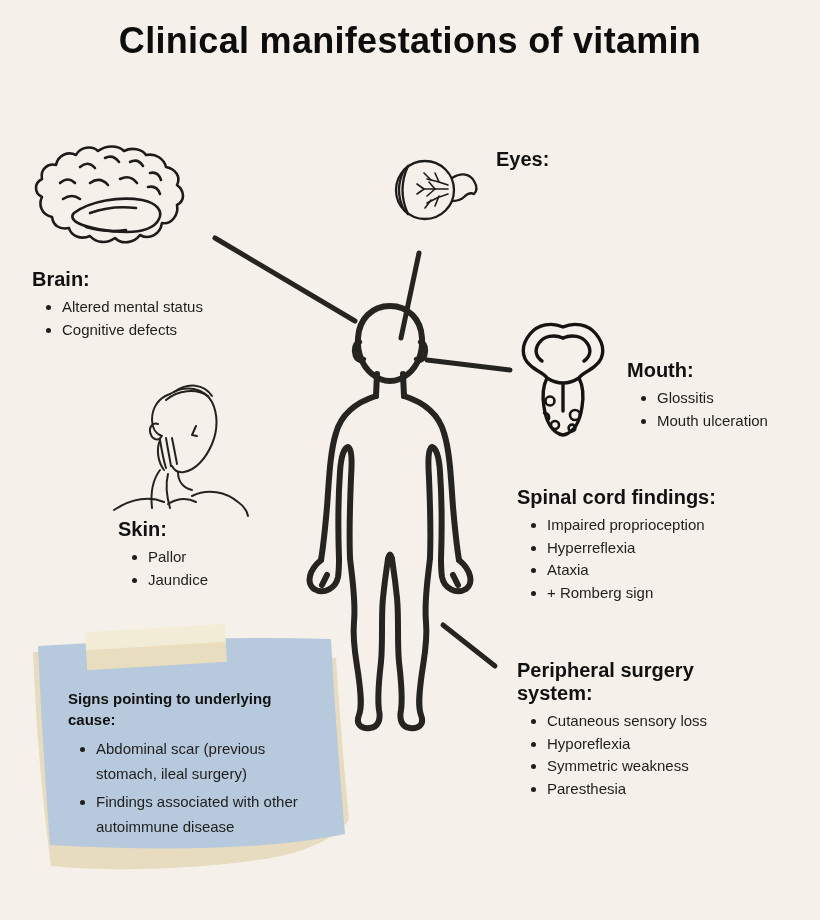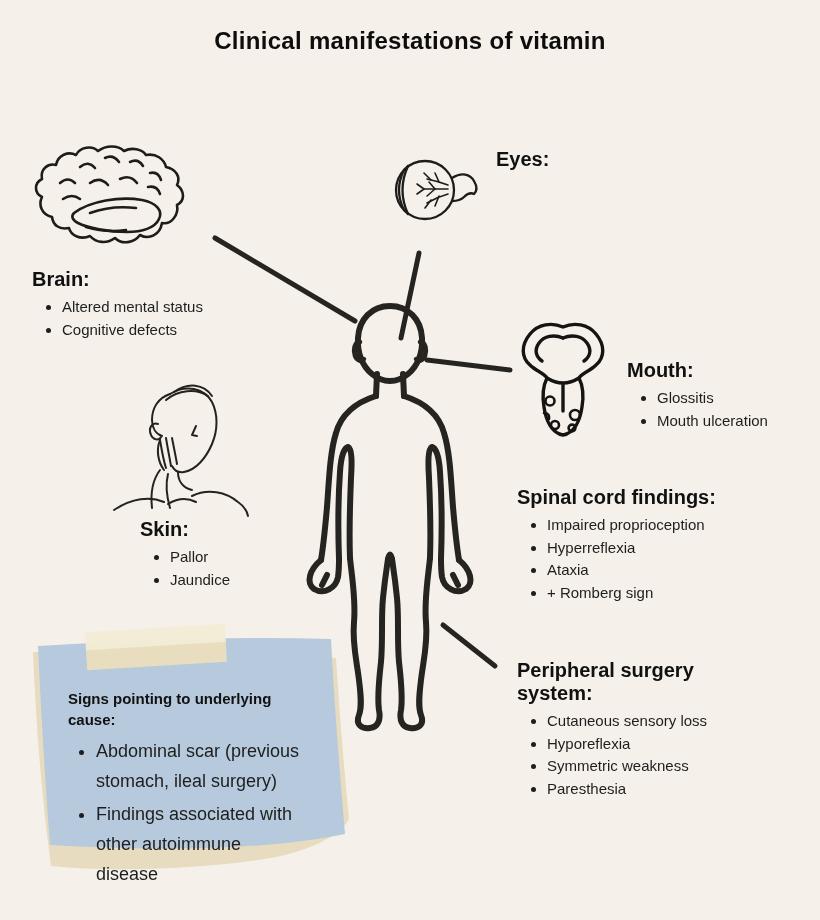--- a/index.html
+++ b/index.html
@@ -12,37 +12,37 @@
     color: #1b1b1b;
     overflow: hidden;
   }
   #art {
     position: absolute; left: 0; top: 0; width: 820px; height: 920px;
     z-index: 1;
   }
   .title {
     position: absolute; left: 0; top: 20px; width: 820px;
     text-align: center; z-index: 2;
-    font-weight: bold; font-size: 24px; line-height: 42px;
+    font-weight: bold; font-size: 36px; line-height: 42px;
     letter-spacing: 0.3px; color: #0d0d0d;
   }
   .label-block { position: absolute; z-index: 2; }
   .label-block h3 { font-size: 20px; font-weight: bold; margin-bottom: 5px; color: #111; }
   .label-block ul { list-style: disc; padding-left: 30px; }
   .label-block li { font-size: 15px; line-height: 22.5px; color: #1e1e1e; }
   .brain-text  { left: 32px;  top: 268px; width: 230px; }
   .eyes-text   { left: 496px; top: 148px; width: 220px; }
   .mouth-text  { left: 627px; top: 359px; width: 180px; }
-  .skin-text   { left: 140px; top: 518px; width: 160px; }
+  .skin-text   { left: 118px; top: 518px; width: 160px; }
   .spinal-text { left: 517px; top: 486px; width: 240px; }
   .pns-text    { left: 517px; top: 659px; width: 250px; }
   .note-text   { left: 68px;  top: 688px; width: 252px; z-index: 3; }
   .note-text h3 { font-size: 15px; line-height: 21px; width: 246px; margin-bottom: 6px; }
   .note-text ul { padding-left: 28px; width: 240px; }
-  .note-text li { font-size: 18px; line-height: 30px; margin-bottom: 3px; }
+  .note-text li { font-size: 15px; line-height: 25px; margin-bottom: 3px; }
 </style>
 </head>
 <body>
 
 <svg id="art" viewBox="0 0 820 920" xmlns="http://www.w3.org/2000/svg">
 
   <g>
     <path d="M33,652 C36,722 41,792 51,866 C122,873 222,868 281,856 C321,847 343,831 349,819 C344,768 340,718 336,658 C236,650 130,650 33,652 Z" fill="#e7dcbf"></path>
     <path d="M38,646 C132,640 232,636 331,639 C334,696 338,752 345,834 C270,850 158,851 50,845 C45,780 41,712 38,646 Z" fill="#b7c9dc"></path>
     <g transform="rotate(-3.5 156 648)">

